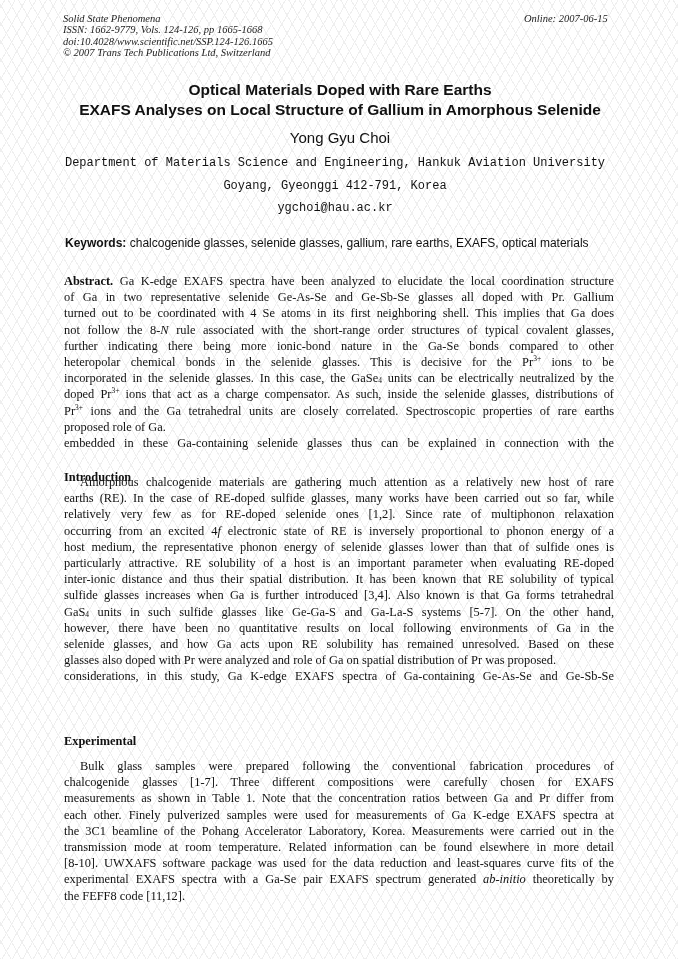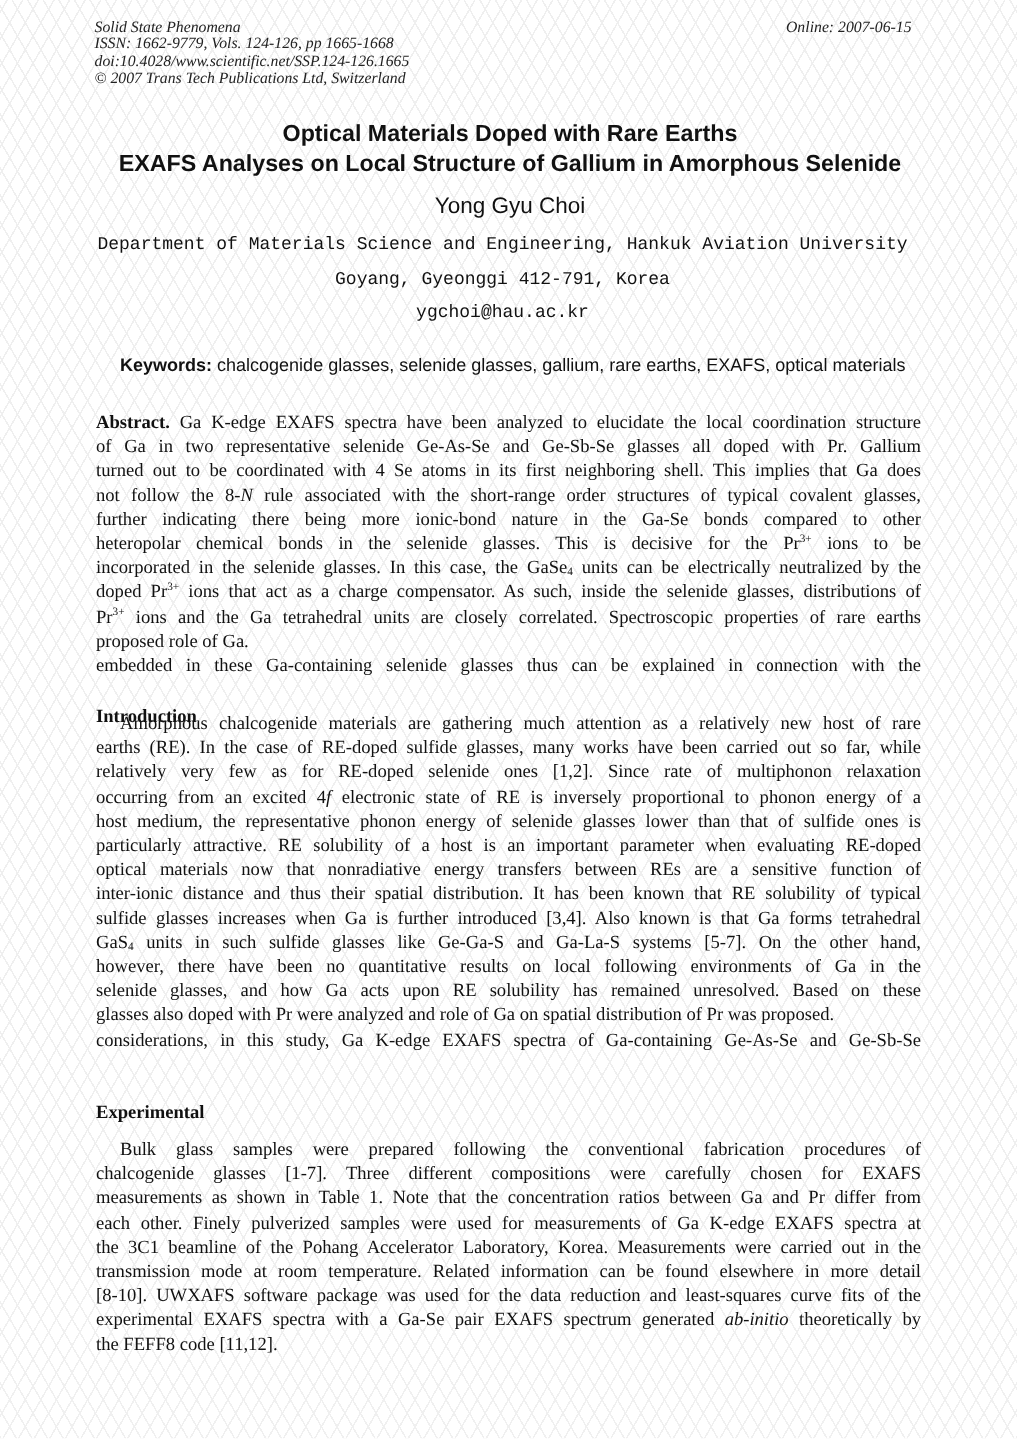--- a/index.html
+++ b/index.html
@@ -10,21 +10,21 @@
     pointer-events: none; opacity: 0.06;
     background-image:
       repeating-linear-gradient(60deg, #000 0 1px, transparent 1px 9px),
       repeating-linear-gradient(-60deg, #000 0 1px, transparent 1px 9px);
   }
   .hdr { position: absolute; top: 13px; left: 63px; font-family: "Liberation Serif", serif; font-style: italic; font-size: 10.5px; line-height: 11.3px; color: #222; }
   .hdr-right { position: absolute; top: 13px; left: 524px; font-family: "Liberation Serif", serif; font-style: italic; font-size: 10.5px; line-height: 11.3px; color: #222; text-align: right; }
   .title { position: absolute; top: 80px; left: 40px; width: 600px; text-align: center; font-family: "Liberation Sans", sans-serif; font-weight: bold; font-size: 15.5px; line-height: 20px; color: #111; }
   .author { position: absolute; top: 128px; left: 40px; width: 600px; text-align: center; font-family: "Liberation Sans", sans-serif; font-size: 15px; line-height: 20px; }
   .aff { position: absolute; left: 35px; width: 600px; text-align: center; font-family: Liberation Mono, monospace; font-size: 12px; line-height: 16px; }
-  .kw { position: absolute; top: 235px; left: 80px; width: 560px; font-family: "Liberation Sans", sans-serif; font-size: 12px; line-height: 16px; white-space: nowrap; }
+  .kw { position: absolute; top: 235px; left: 65px; width: 560px; font-family: "Liberation Sans", sans-serif; font-size: 12px; line-height: 16px; white-space: nowrap; }
   .kw b { font-weight: bold; }
   .body-text { position: absolute; left: 64px; width: 550px; font-family: "Liberation Serif", serif; font-size: 12.4px; line-height: 16.2px; text-align: justify; }
   .body-text .ln { display: block; text-align: justify; text-align-last: justify; white-space: nowrap; }
   .body-text .ln.last { text-align-last: left; }
   .body-text .ln.indent { text-indent: 16px; }
   .sec-head { position: absolute; left: 64px; font-family: "Liberation Serif", serif; font-weight: bold; font-size: 12.4px; line-height: 16px; }
   sup { font-size: 7.5px; vertical-align: 5px; line-height: 0; }
   sub { font-size: 7.5px; vertical-align: -1px; line-height: 0; }
   .ital { font-style: italic; }
 </style>
@@ -72,21 +72,20 @@
   </div>
 
   <div class="sec-head" style="top:469px;">Introduction</div>
   <div class="body-text" style="top:462px;margin-top:12px;">
     <span class="ln indent">Amorphous chalcogenide materials are gathering much attention as a relatively new host of rare</span>
     <span class="ln">earths (RE). In the case of RE-doped sulfide glasses, many works have been carried out so far, while</span>
     <span class="ln">relatively very few as for RE-doped selenide ones [1,2]. Since rate of multiphonon relaxation</span>
     <span class="ln"><span>occurring from an excited 4</span><span class="ital">f</span><span> electronic state of RE is inversely proportional to phonon energy of a</span></span>
     <span class="ln">host medium, the representative phonon energy of selenide glasses lower than that of sulfide ones is</span>
     <span class="ln">particularly attractive. RE solubility of a host is an important parameter when evaluating RE-doped</span>
-    <span class="ln">optical materials now that nonradiative energy transfers between REs are a sensitive function of</span>
     <span class="ln">inter-ionic distance and thus their spatial distribution. It has been known that RE solubility of typical</span>
     <span class="ln">sulfide glasses increases when Ga is further introduced [3,4]. Also known is that Ga forms tetrahedral</span>
     <span class="ln"><span>GaS</span><sub>4</sub><span> units in such sulfide glasses like Ge-Ga-S and Ga-La-S systems [5-7]. On the other hand,</span></span>
     <span class="ln">however, there have been no quantitative results on local following environments of Ga in the</span>
     <span class="ln">selenide glasses, and how Ga acts upon RE solubility has remained unresolved. Based on these</span>
     <span class="ln last">glasses also doped with Pr were analyzed and role of Ga on spatial distribution of Pr was proposed.</span>
     <span class="ln">considerations, in this study, Ga K-edge EXAFS spectra of Ga-containing Ge-As-Se and Ge-Sb-Se</span>
   </div>
 
   <div class="sec-head" style="top:733px;">Experimental</div>

